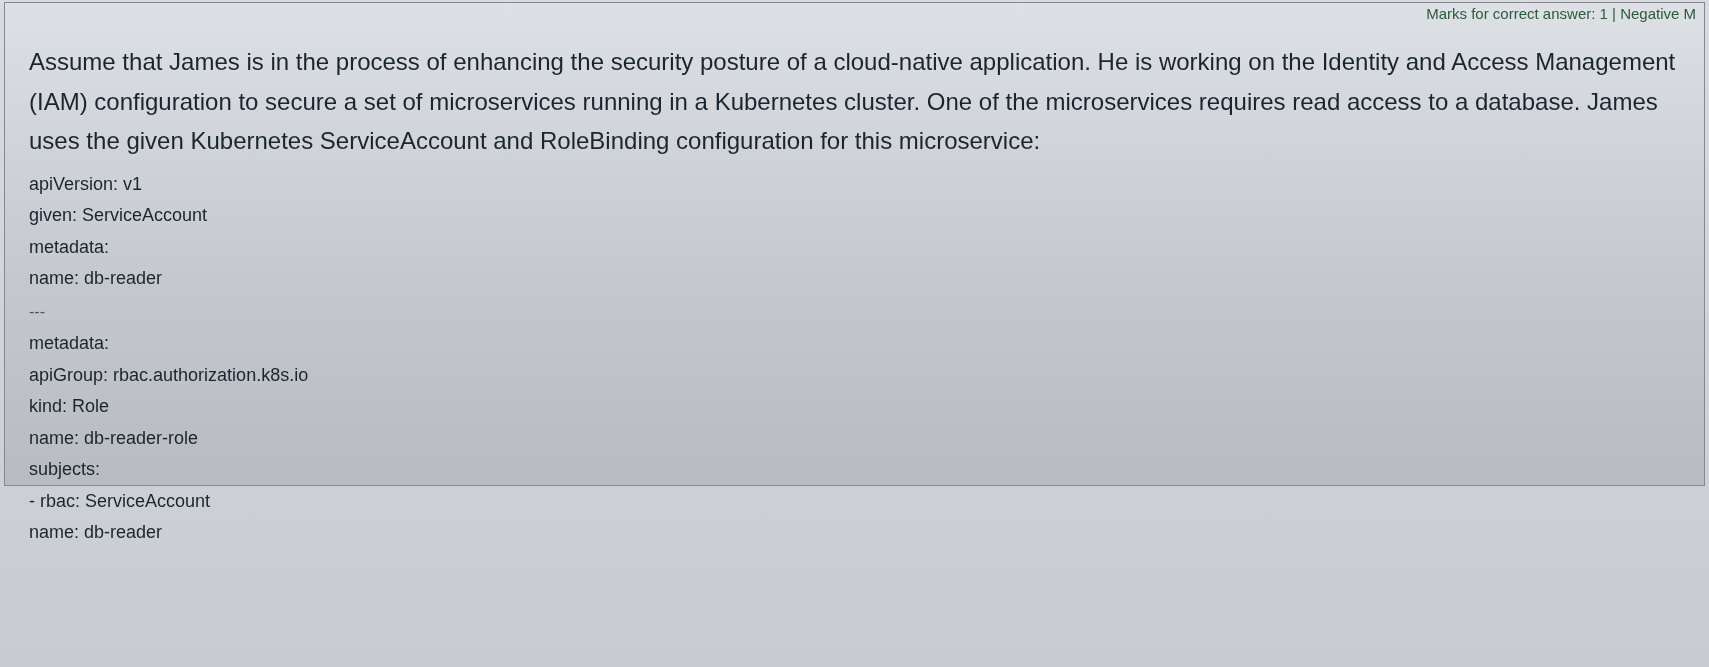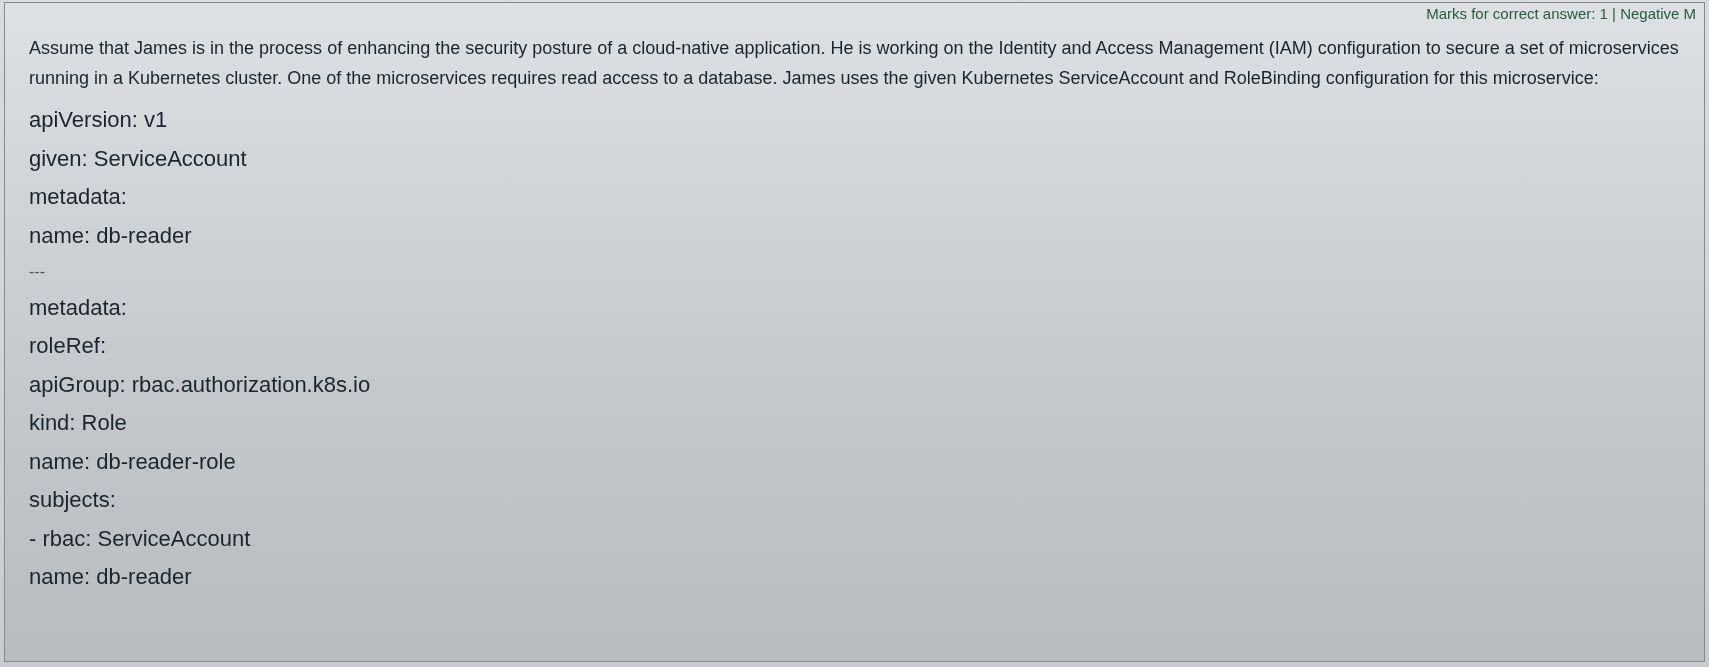--- a/index.html
+++ b/index.html
@@ -11,43 +11,44 @@
       font-family: Arial, Helvetica, sans-serif;
       background: linear-gradient(to bottom, #d8dce0, #c8ccd0);
       width: 1709px;
       height: 667px;
       overflow: hidden;
       position: relative;
     }
     .container {
       border: 1px solid #888;
       margin: 2px 4px;
-      height: 660px;
+      height: 484px;
       background: linear-gradient(to bottom, #dde1e5 0%, #d0d4d8 30%, #c4c8cc 60%, #b8bcc0 100%);
       position: relative;
     }
     .marks-header {
       text-align: right;
       color: #2a5a3a;
       font-size: 15px;
       padding: 2px 8px 0 0;
       font-weight: 500;
     }
     .question-content {
       padding: 12px 24px;
       color: #1a2530;
     }
     .question-text {
-      font-size: 18px;
+      font-size: 24px;
       line-height: 1.65;
       color: #1a2530;
       margin-bottom: 8px;
+      margin-top: 8px;
     }
     .code-line {
-      font-size: 22px;
+      font-size: 18px;
       line-height: 1.75;
       color: #1a2530;
       font-family: Arial, Helvetica, sans-serif;
     }
     .separator {
       color: #555;
       font-size: 16px;
       line-height: 1.6;
       padding: 4px 0;
     }
@@ -61,21 +62,20 @@
     <p class="question-text">Assume that James is in the process of enhancing the security posture of a cloud-native application. He is working on the Identity and Access Management (IAM) configuration to secure a set of microservices running in a Kubernetes cluster. One of the microservices requires read access to a database. James uses the given Kubernetes ServiceAccount and RoleBinding configuration for this microservice:</p>
 
     <div class="code-line">apiVersion: v1</div>
     <div class="code-line">given: ServiceAccount</div>
     <div class="code-line">metadata:</div>
     <div class="code-line">name: db-reader</div>
 
     <div class="separator">---</div>
 
     <div class="code-line">metadata:</div>
-    <div class="code-line">roleRef:</div>
     <div class="code-line">apiGroup: rbac.authorization.k8s.io</div>
     <div class="code-line">kind: Role</div>
     <div class="code-line">name: db-reader-role</div>
     <div class="code-line">subjects:</div>
     <div class="code-line">- rbac: ServiceAccount</div>
     <div class="code-line">name: db-reader</div>
   </div>
 </div>
 
 </body></html>

